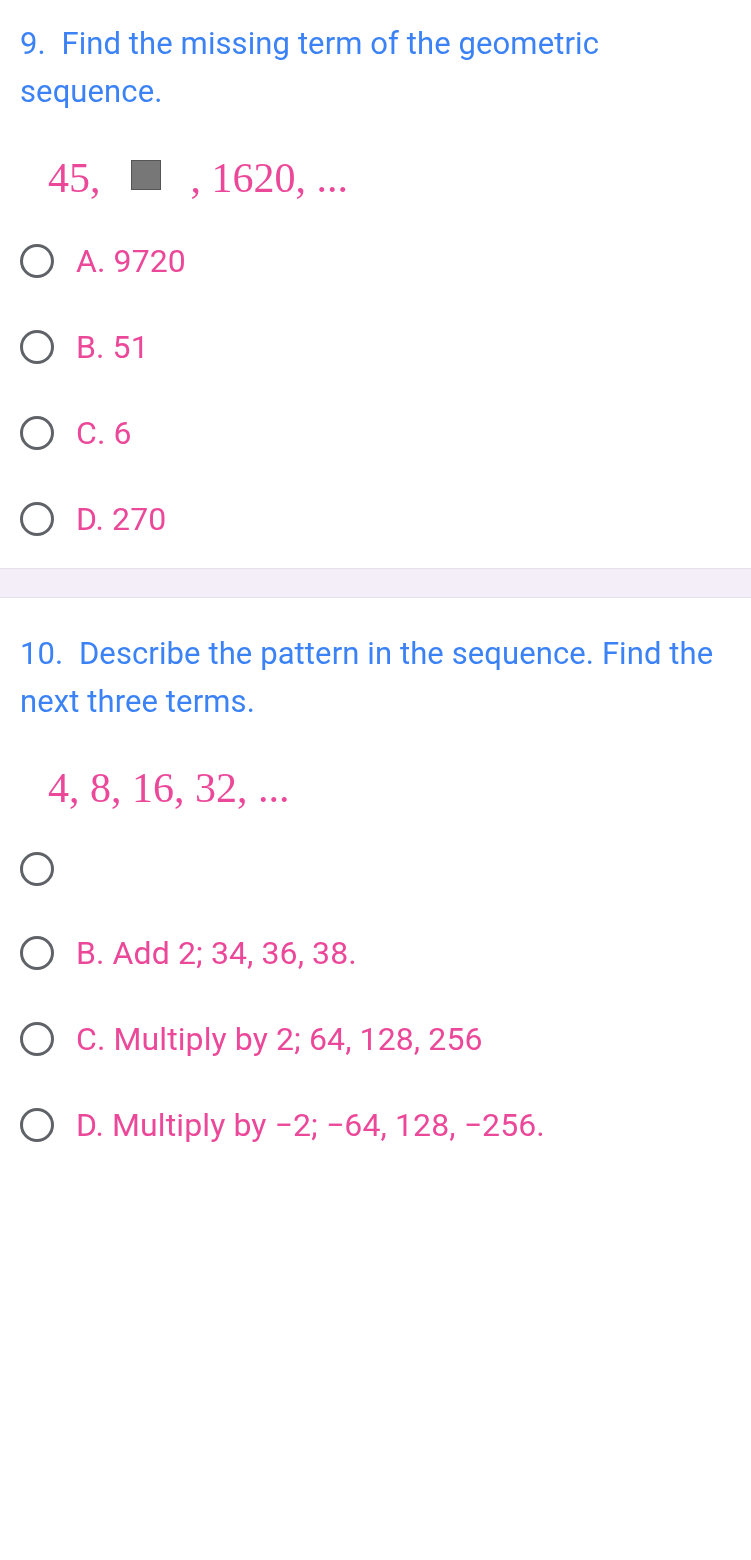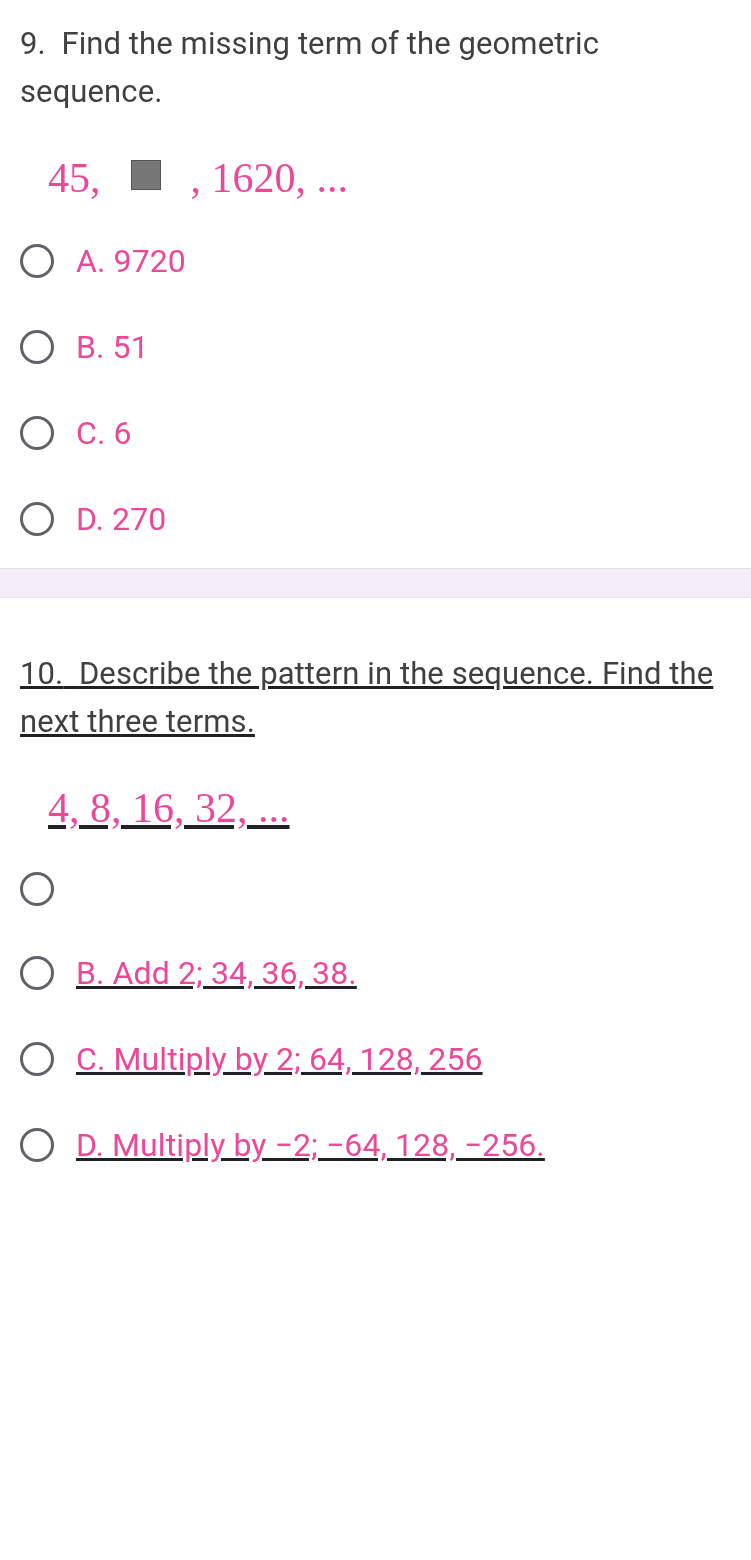--- a/index.html
+++ b/index.html
@@ -8,21 +8,21 @@
     background: #fff;
     color: #202124;
     width: 751px;
   }
   .question-block {
     padding: 20px 20px 30px 20px;
   }
   .question-prompt {
     font-size: 31px;
     line-height: 1.55;
-    color: #404040;
+    color: #3b82f6;
     font-weight: 400;
     margin-bottom: 38px;
     letter-spacing: 0.1px;
   }
   .sequence-display {
     font-family: "Times New Roman", Times, serif;
     font-size: 42px;
     color: #ec4899;
     margin-left: 28px;
     margin-bottom: 40px;
@@ -100,21 +100,21 @@
     </div>
     <div class="option">
       <div class="radio-circle"></div>
       <div class="option-label">D.  270</div>
     </div>
   </div>
 </div>
 
 <div class="divider"></div>
 
-<div class="question-block" style="padding-top:52px;text-decoration:underline;">
+<div class="question-block" style="padding-top:32px;">
   <div class="question-prompt">
     <span>10.</span>&nbsp;
     <span>Describe the pattern in the sequence. Find the next three terms.</span>
   </div>
   <div class="sequence-display">
     <span>4, 8, 16, 32, ...</span>
   </div>
   <div class="options">
     <div class="option">
       <div class="radio-circle"></div>

